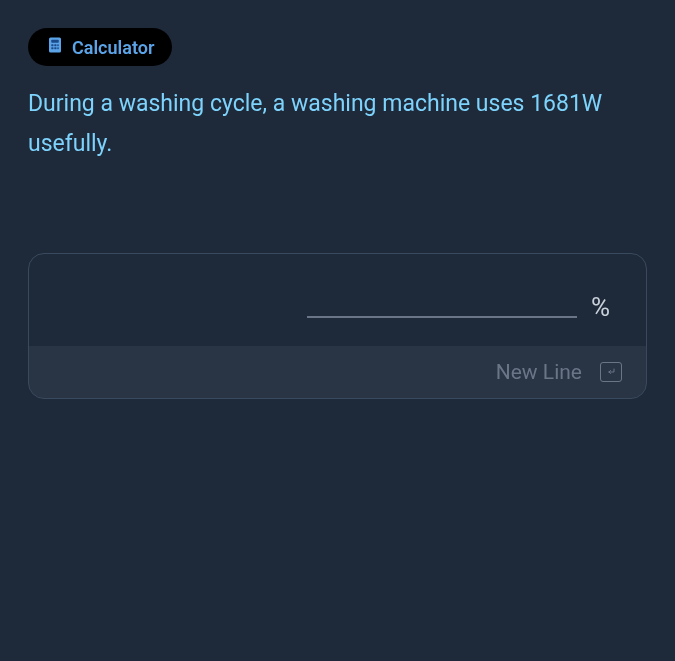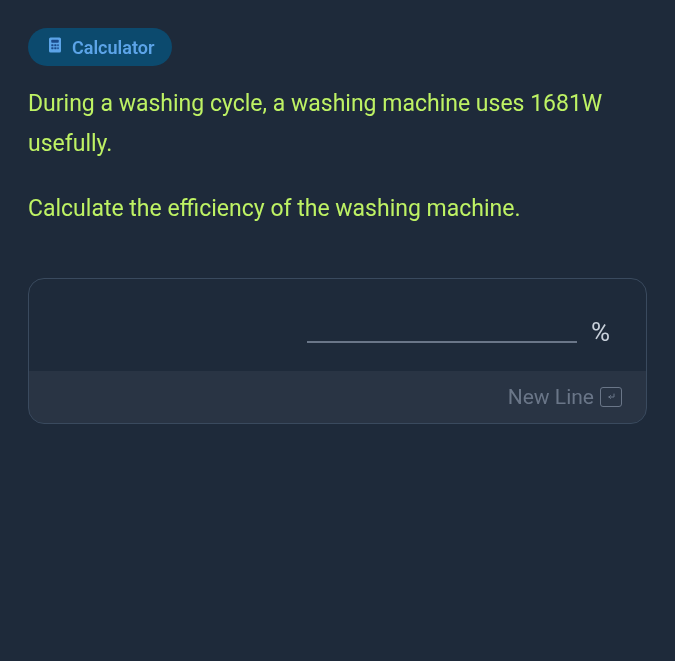--- a/index.html
+++ b/index.html
@@ -17,40 +17,40 @@
     }
 
     .container {
       padding: 28px;
     }
 
     .calculator-badge {
       display: inline-flex;
       align-items: center;
       gap: 8px;
-      background: #0c4a6e;
+      background: #000000;
       color: #5ca4e8;
       padding: 8px 18px;
       border-radius: 22px;
       font-size: 18px;
       font-weight: 600;
       margin-bottom: 18px;
     }
 
     .calculator-badge svg {
       width: 18px;
       height: 18px;
       fill: #5ca4e8;
     }
 
     .question-text {
-      color: #bef264;
+      color: #7dd3fc;
       font-size: 23px;
       line-height: 1.75;
-      margin-bottom: 25px;
+      margin-bottom: 40px;
     }
 
     .question-text p {
       margin: 0;
     }
 
     .question-text .para-gap {
       height: 24px;
     }
 
@@ -81,21 +81,21 @@
       font-size: 26px;
       font-weight: 400;
     }
 
     .new-line-bar {
       background: rgba(120, 132, 150, 0.12);
       padding: 14px 24px;
       display: flex;
       justify-content: flex-end;
       align-items: center;
-      gap: 6px;
+      gap: 18px;
       color: #6a7688;
       font-size: 21px;
     }
 
     .enter-key-icon {
       display: inline-flex;
       align-items: center;
       justify-content: center;
       width: 22px;
       height: 20px;
@@ -129,21 +129,20 @@
         <rect x="11" y="15" width="3" height="2.5" rx="0.5" fill="#1a4a8a"></rect>
         <rect x="15" y="15" width="2" height="2.5" rx="0.5" fill="#1a4a8a"></rect>
       </svg>
     </span>
     <span>Calculator</span>
   </div>
 
   <div class="question-text">
     <p>During a washing cycle, a washing machine uses 1681W usefully.</p>
     <div class="para-gap"></div>
-    <p>Calculate the efficiency of the washing machine.</p>
     <div class="para-gap"></div>
   </div>
 
   <div class="answer-box">
     <div class="answer-input-area">
       <div class="answer-line"></div>
       <span class="percent-sign">%</span>
     </div>
     <div class="new-line-bar">
       <span>New Line</span>

